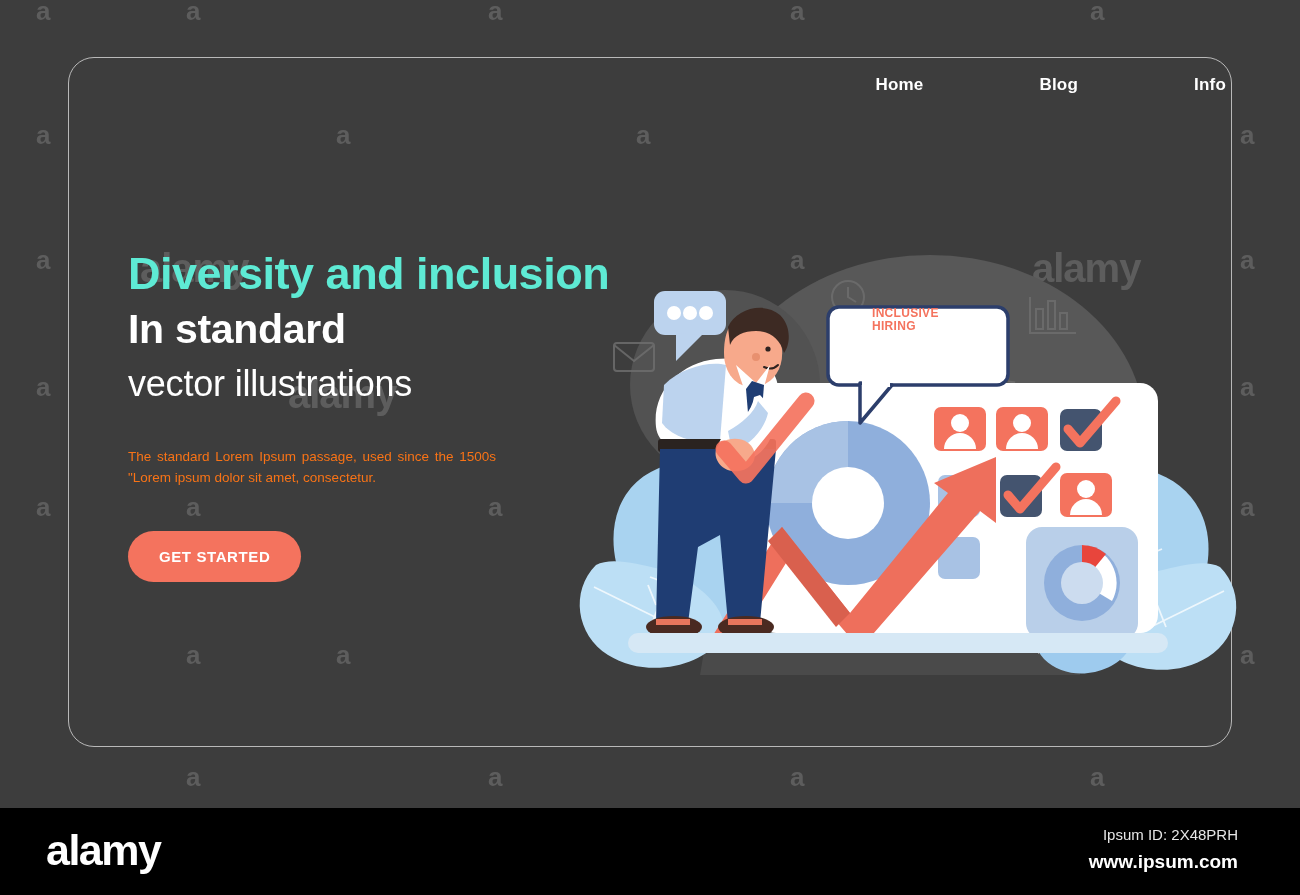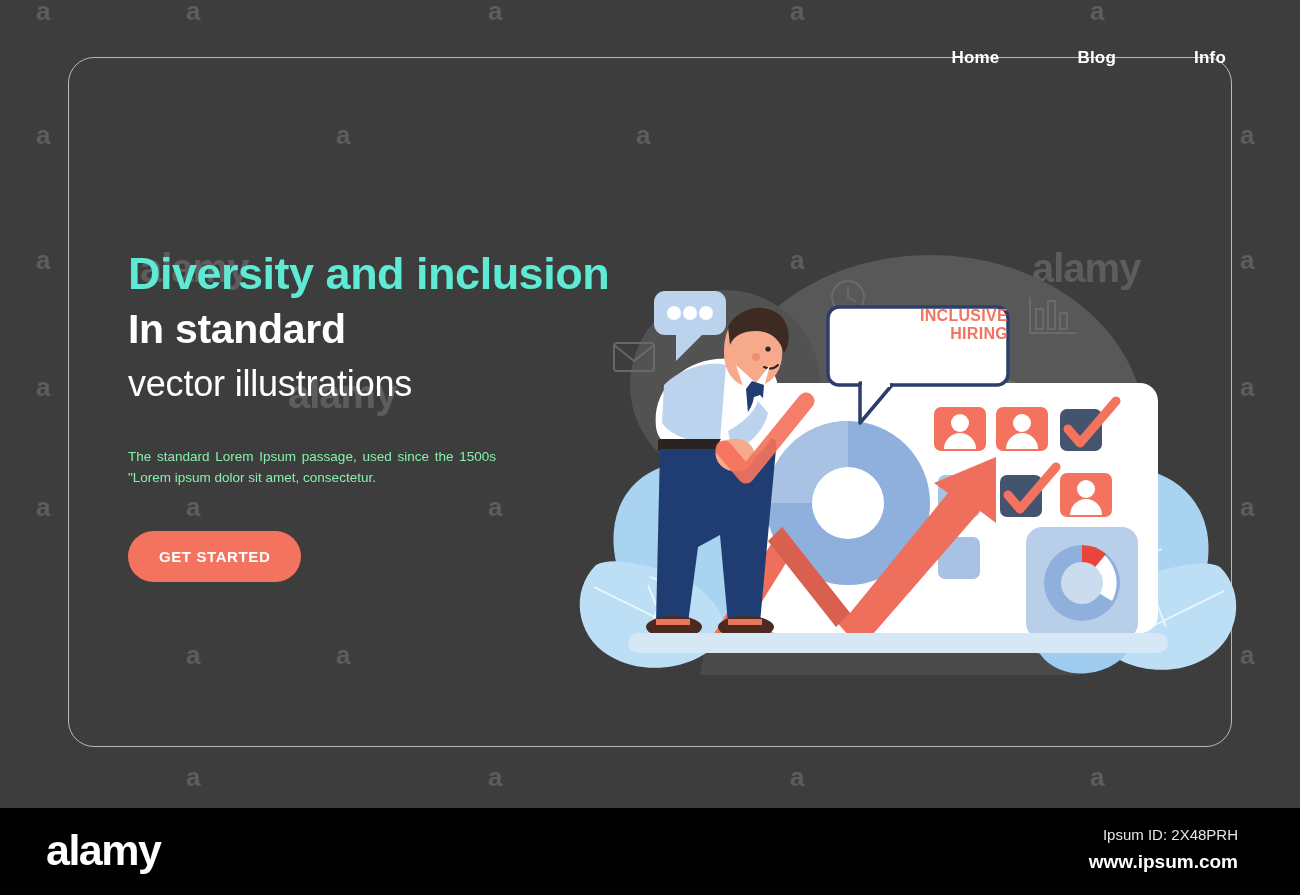--- a/index.html
+++ b/index.html
@@ -12,30 +12,30 @@
   .wm { position:absolute; color:#8a8a8a; opacity:.42; font-weight:700;
         font-family:"Liberation Sans", sans-serif; pointer-events:none; user-select:none; }
   .wm.a   { font-size:26px; }
   .wm.big { font-size:40px; letter-spacing:-1px; }
 
   
   #card { position:absolute; left:68px; top:57px; width:1164px; height:690px;
           border:1px solid #b9b9b9; border-radius:26px; background:transparent; }
 
   
-  #nav { position:absolute; right:74px; top:48px; display:flex; gap:78px; align-items:flex-start; }
+  #nav { position:absolute; right:74px; top:75px; display:flex; gap:116px; align-items:flex-start; }
   #nav .nav-link { color:#ffffff; font-size:17px; font-weight:700; letter-spacing:.2px;
                    cursor:pointer; white-space:nowrap; }
 
   
   #copy { position:absolute; left:128px; top:250px; width:560px; }
   .h1 { font-size:45px; font-weight:700; color:#5eead4; line-height:1.05; letter-spacing:-.5px; }
   .h2 { font-size:41px; font-weight:700; color:#ffffff; line-height:1.1; margin-top:10px; letter-spacing:-.3px; }
   .h3 { font-size:36px; font-weight:400; color:#ffffff; line-height:1.12; margin-top:12px; letter-spacing:-.2px; }
-  .para { margin-top:42px; width:368px; font-size:13.5px; line-height:1.55; color:#86efac;
+  .para { margin-top:42px; width:368px; font-size:13.5px; line-height:1.55; color:#f97316;
           text-align:justify; }
   #cta { margin-top:42px; display:inline-block; background:#f4735e; color:#ffffff;
          font-size:15px; font-weight:700; letter-spacing:.6px; padding:17px 31px;
          border:none; border-radius:26px; cursor:pointer; font-family:"Liberation Sans", sans-serif; }
 
   
   #illu { position:absolute; left:560px; top:235px; width:680px; height:440px; }
   #illu svg { display:block; width:680px; height:440px; overflow:visible; }
 
   
@@ -301,22 +301,22 @@
 
         <path d="M164 214 L186 240 L246 166" stroke="#f4735e" stroke-width="17" fill="none" stroke-linecap="round" stroke-linejoin="round" opacity=".92"></path>
       </g>
 
       <g>
         <rect x="68" y="398" width="540" height="20" rx="10" fill="#d6e8f5"></rect>
       </g>
     </svg>
   </div>
 
-  <div style="position:absolute; left:828px; top:307px; width:180px; text-align:right;
-              color:#f4735e; font-size:16px; font-weight:700; line-height:1.12; letter-spacing:.3px;">
+  <div style="position:absolute; left:872px; top:307px; width:180px; text-align:left;
+              color:#f4735e; font-size:12px; font-weight:700; line-height:1.12; letter-spacing:.3px;">
     <div>INCLUSIVE</div>
     <div>HIRING</div>
   </div>
 
   <div id="footer"></div>
   <div id="logo">alamy</div>
   <div id="imgid">Ipsum ID: 2X48PRH</div>
   <div id="site">www.ipsum.com</div>
 
 </div>

